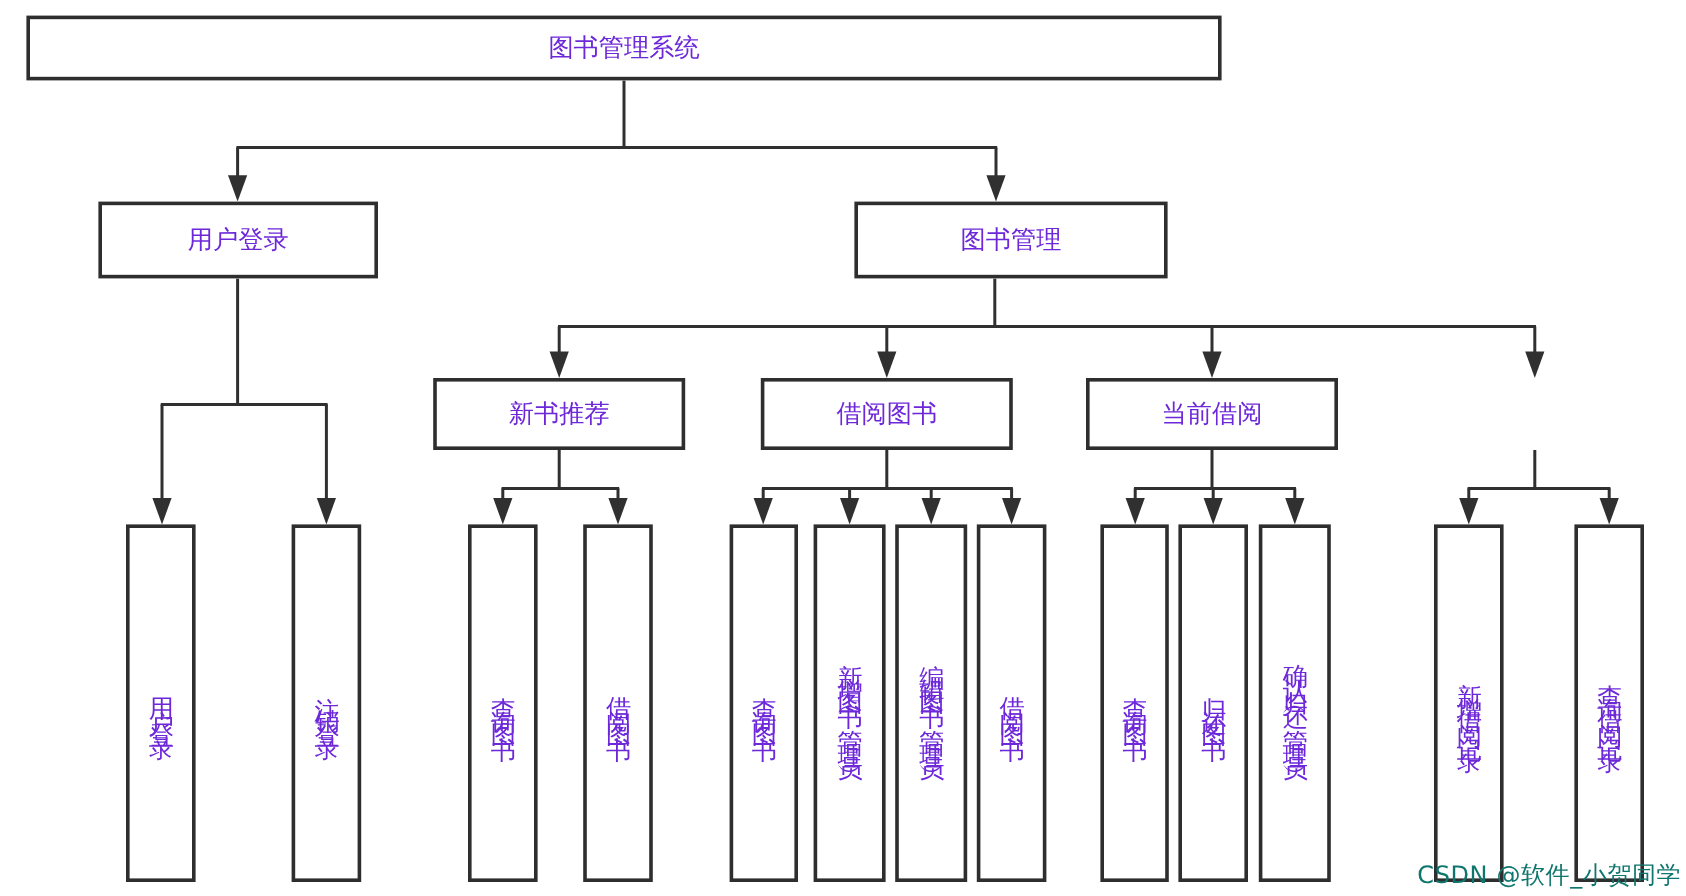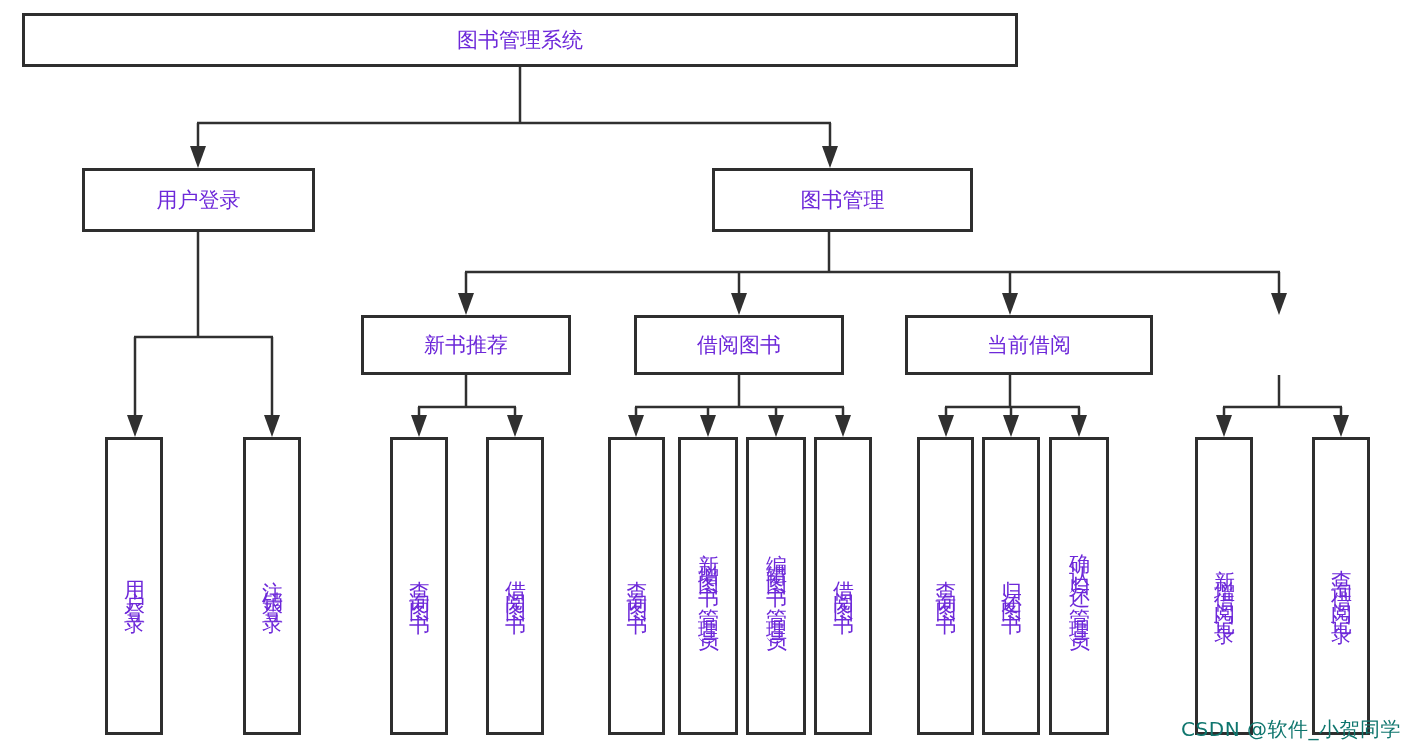--- a/index.html
+++ b/index.html
@@ -115,21 +115,21 @@
   <div class="node" style="left:712px;top:168px;width:261px;height:64px">
     <span class="lbl">图书管理</span>
   </div>
 
   <div class="node" style="left:361px;top:315px;width:210px;height:60px">
     <span class="lbl">新书推荐</span>
   </div>
   <div class="node" style="left:634px;top:315px;width:210px;height:60px">
     <span class="lbl">借阅图书</span>
   </div>
-  <div class="node" style="left:905px;top:315px;width:248px;height:60px">
+  <div class="node" style="left:905px;top:315px;width:210px;height:60px">
     <span class="lbl">当前借阅</span>
   </div>
 
   <div class="node v" style="left:105px;top:437px;width:58px;height:298px">
     <span class="lbl">用户登录</span>
   </div>
   <div class="node v" style="left:243px;top:437px;width:58px;height:298px">
     <span class="lbl">注销登录</span>
   </div>
 

